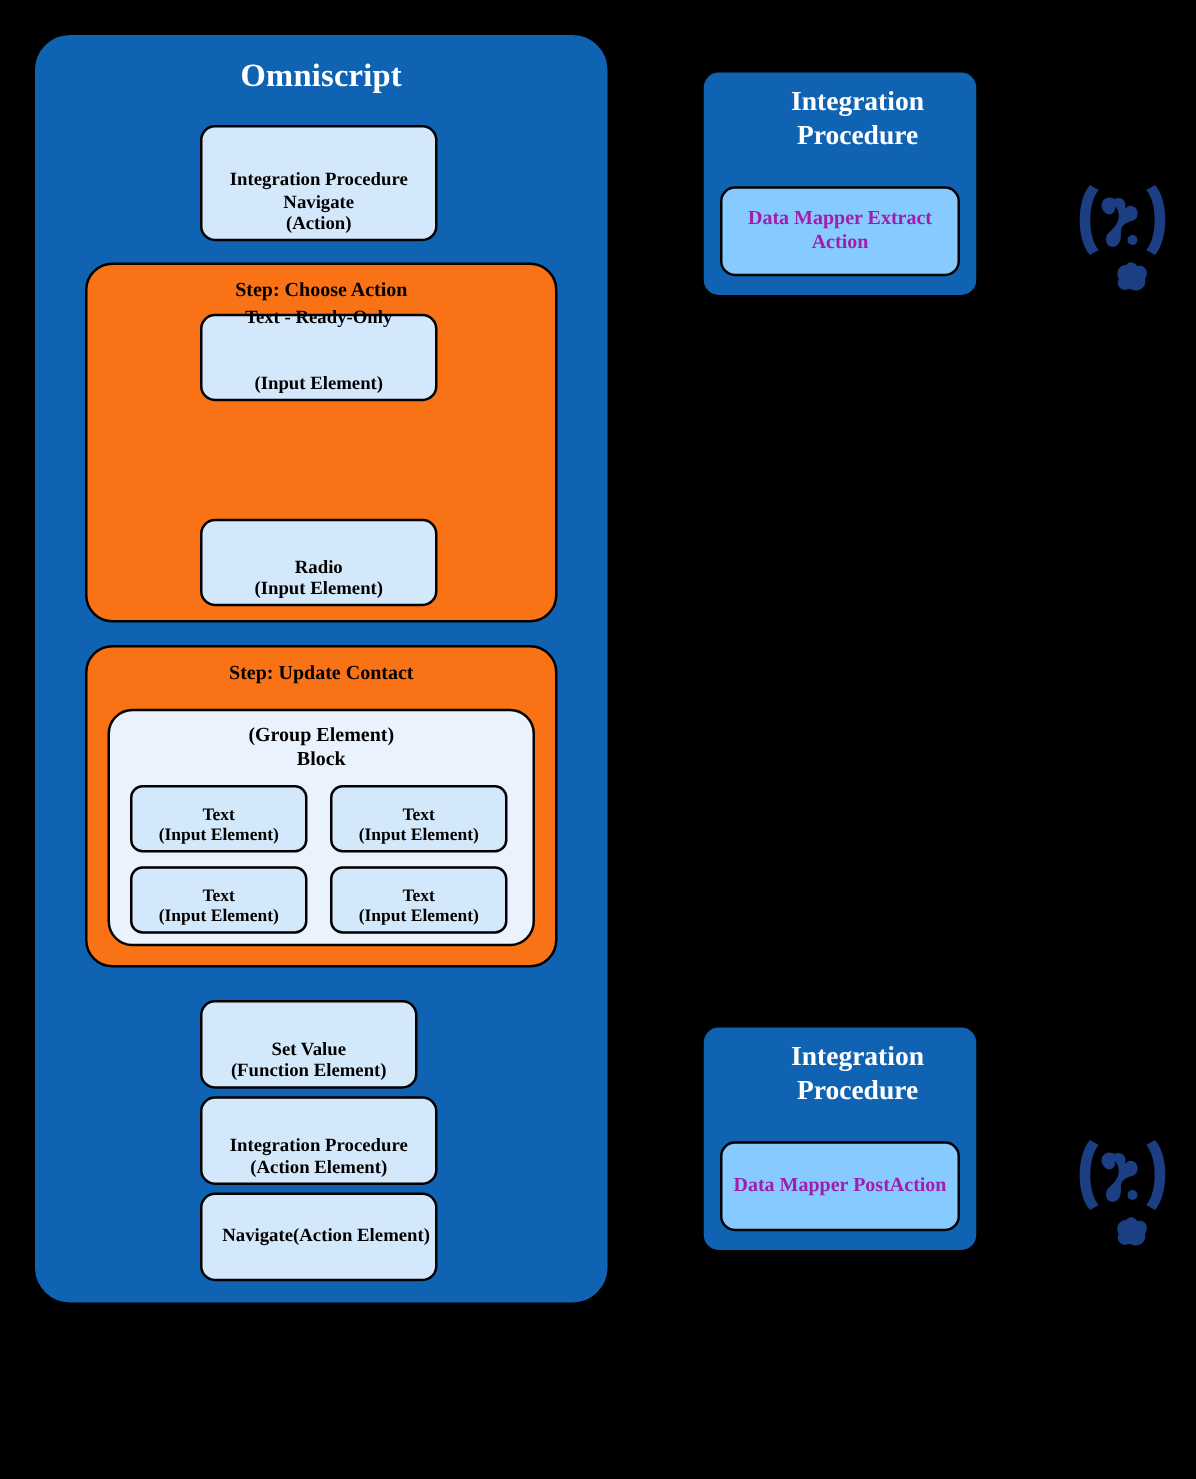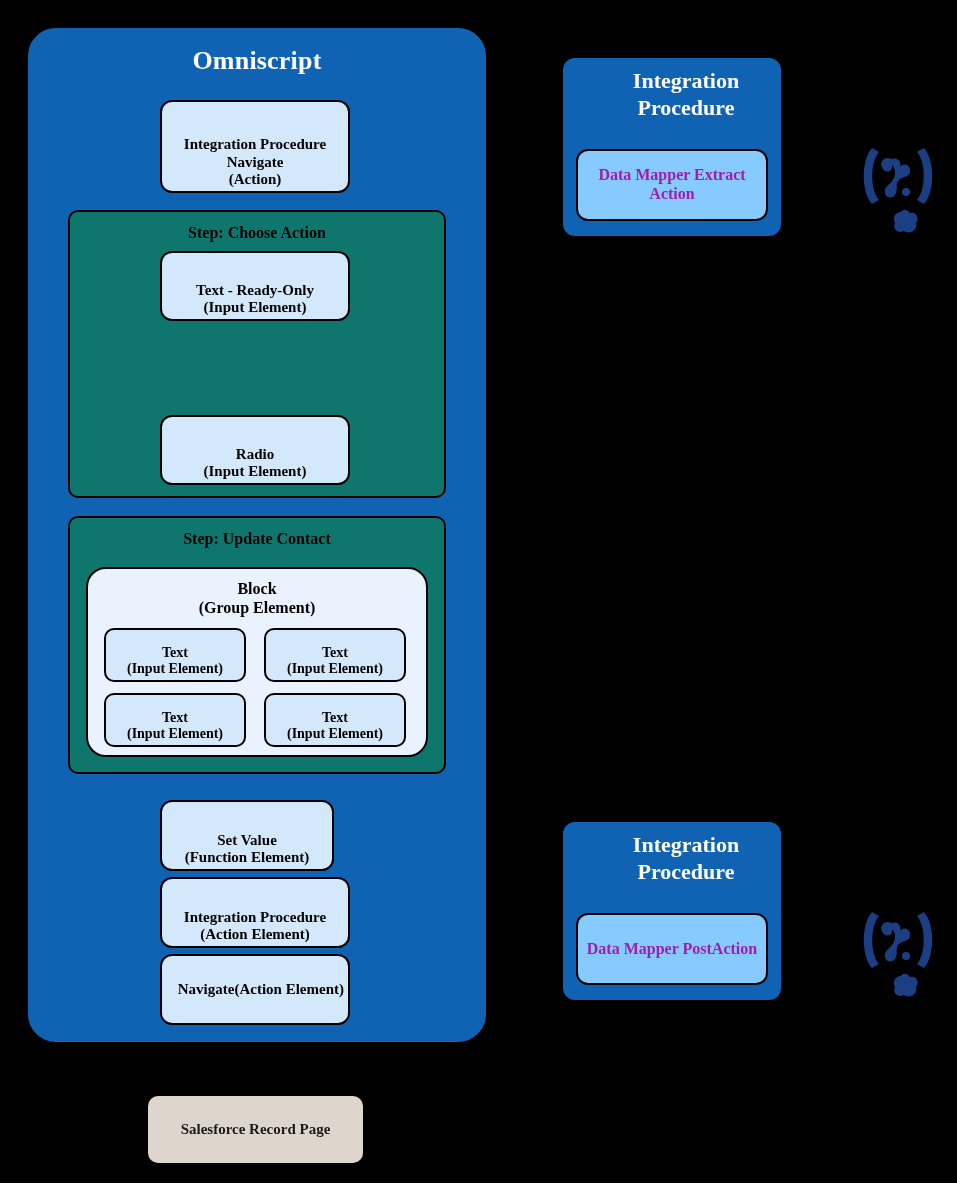--- a/index.html
+++ b/index.html
@@ -43,23 +43,23 @@
     left: 0; right: 0; top: 18px;
     text-align: center;
     color: #ffffff;
     font-size: 26px;
     font-weight: bold;
     letter-spacing: .2px;
   }
 
   
   .step {
-    background: #0f766e;
-    border: 2px solid #000000;
-    border-radius: 10px;
+    background: #f97316;
+    border: 2px solid #000000;
+    border-radius: 22px;
   }
   .step-title {
     position: absolute;
     left: 0; right: 0; top: 12px;
     text-align: center;
     color: #000000;
     font-size: 16px;
     font-weight: bold;
   }
 
@@ -168,39 +168,39 @@
   <div class="abs node ctr" style="left:160px; top:100px; width:190px; height:93px; flex-direction:column;">
     <span>Integration Procedure</span>
     <span>Navigate</span>
     <span>(Action)</span>
   </div>
 
   <div class="abs step" style="left:68px; top:210px; width:378px; height:288px;">
     <div class="step-title">Step: Choose Action</div>
   </div>
 
-  <div class="abs node ctr" style="left:160px; top:251px; width:190px; height:70px; flex-direction:column;">
+  <div class="abs node ctr" style="left:160px; top:251px; width:190px; height:70px; flex-direction:column;gap:36px;">
     <span>Text - Ready-Only</span>
     <span>(Input Element)</span>
   </div>
 
 
   <div class="abs node ctr" style="left:160px; top:415px; width:190px; height:70px; flex-direction:column;">
     <span>Radio</span>
     <span>(Input Element)</span>
   </div>
 
   <div class="abs step" style="left:68px; top:516px; width:378px; height:258px;">
     <div class="step-title">Step: Update Contact</div>
   </div>
 
   <div class="abs block" style="left:86px; top:567px; width:342px; height:190px;">
     <div class="block-title">
+      <div>(Group  Element)</div>
       <div>Block</div>
-      <div>(Group  Element)</div>
     </div>
   </div>
 
   <div class="abs node small ctr" style="left:104px; top:628px; width:142px; height:54px; flex-direction:column;">
     <span>Text</span>
     <span>(Input Element)</span>
   </div>
   <div class="abs node small ctr" style="left:264px; top:628px; width:142px; height:54px; flex-direction:column;">
     <span>Text</span>
     <span>(Input Element)</span>
@@ -222,23 +222,20 @@
   <div class="abs node ctr" style="left:160px; top:877px; width:190px; height:71px; flex-direction:column;">
     <span>Integration Procedure</span>
     <span>(Action Element)</span>
   </div>
 
   <div class="abs node ctr" style="left:160px; top:954px; width:190px; height:71px; flex-direction:row;">
     <span>Navigate</span>
     <span>(Action Element)</span>
   </div>
 
-  <div class="abs record-page ctr" style="left:148px; top:1096px; width:215px; height:67px;">
-    <span>Salesforce Record Page</span>
-  </div>
 
   <div class="abs ip-card" style="left:561px; top:56px; width:222px; height:182px;">
     <div class="ip-title">
       <div>Integration</div>
       <div>Procedure</div>
     </div>
   </div>
   <div class="abs dm-node ctr" style="left:576px; top:149px; width:192px; height:72px; flex-direction:column;">
     <span>Data Mapper Extract</span>
     <span>Action</span>

